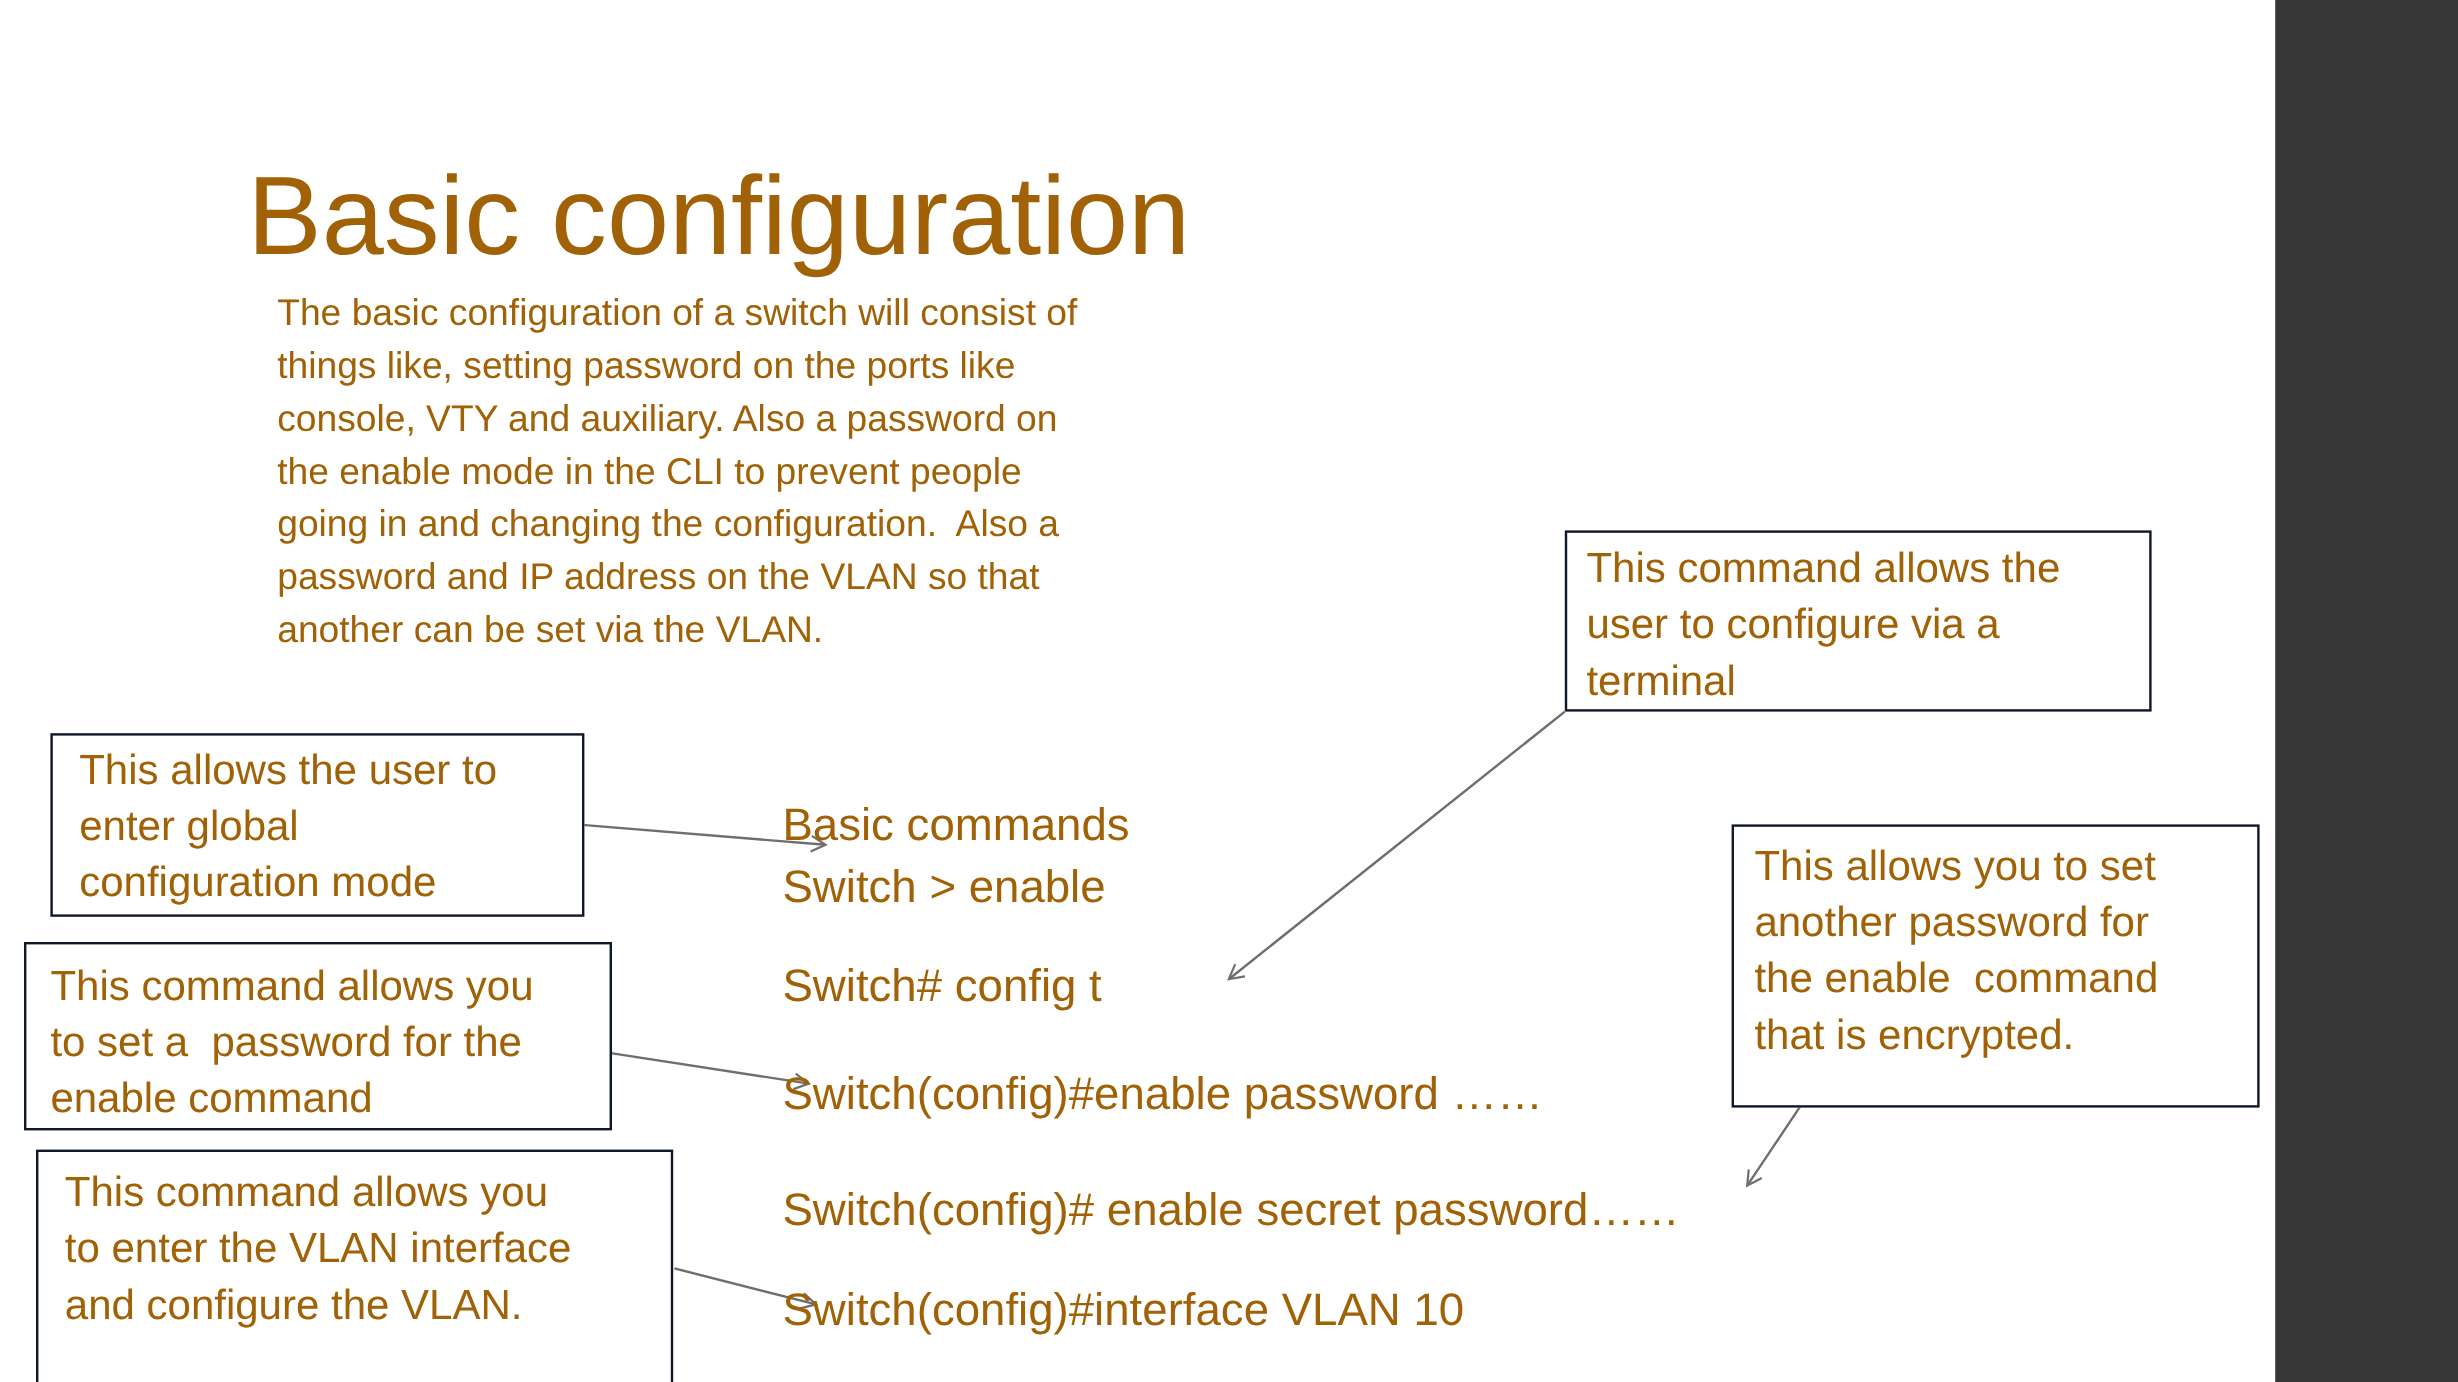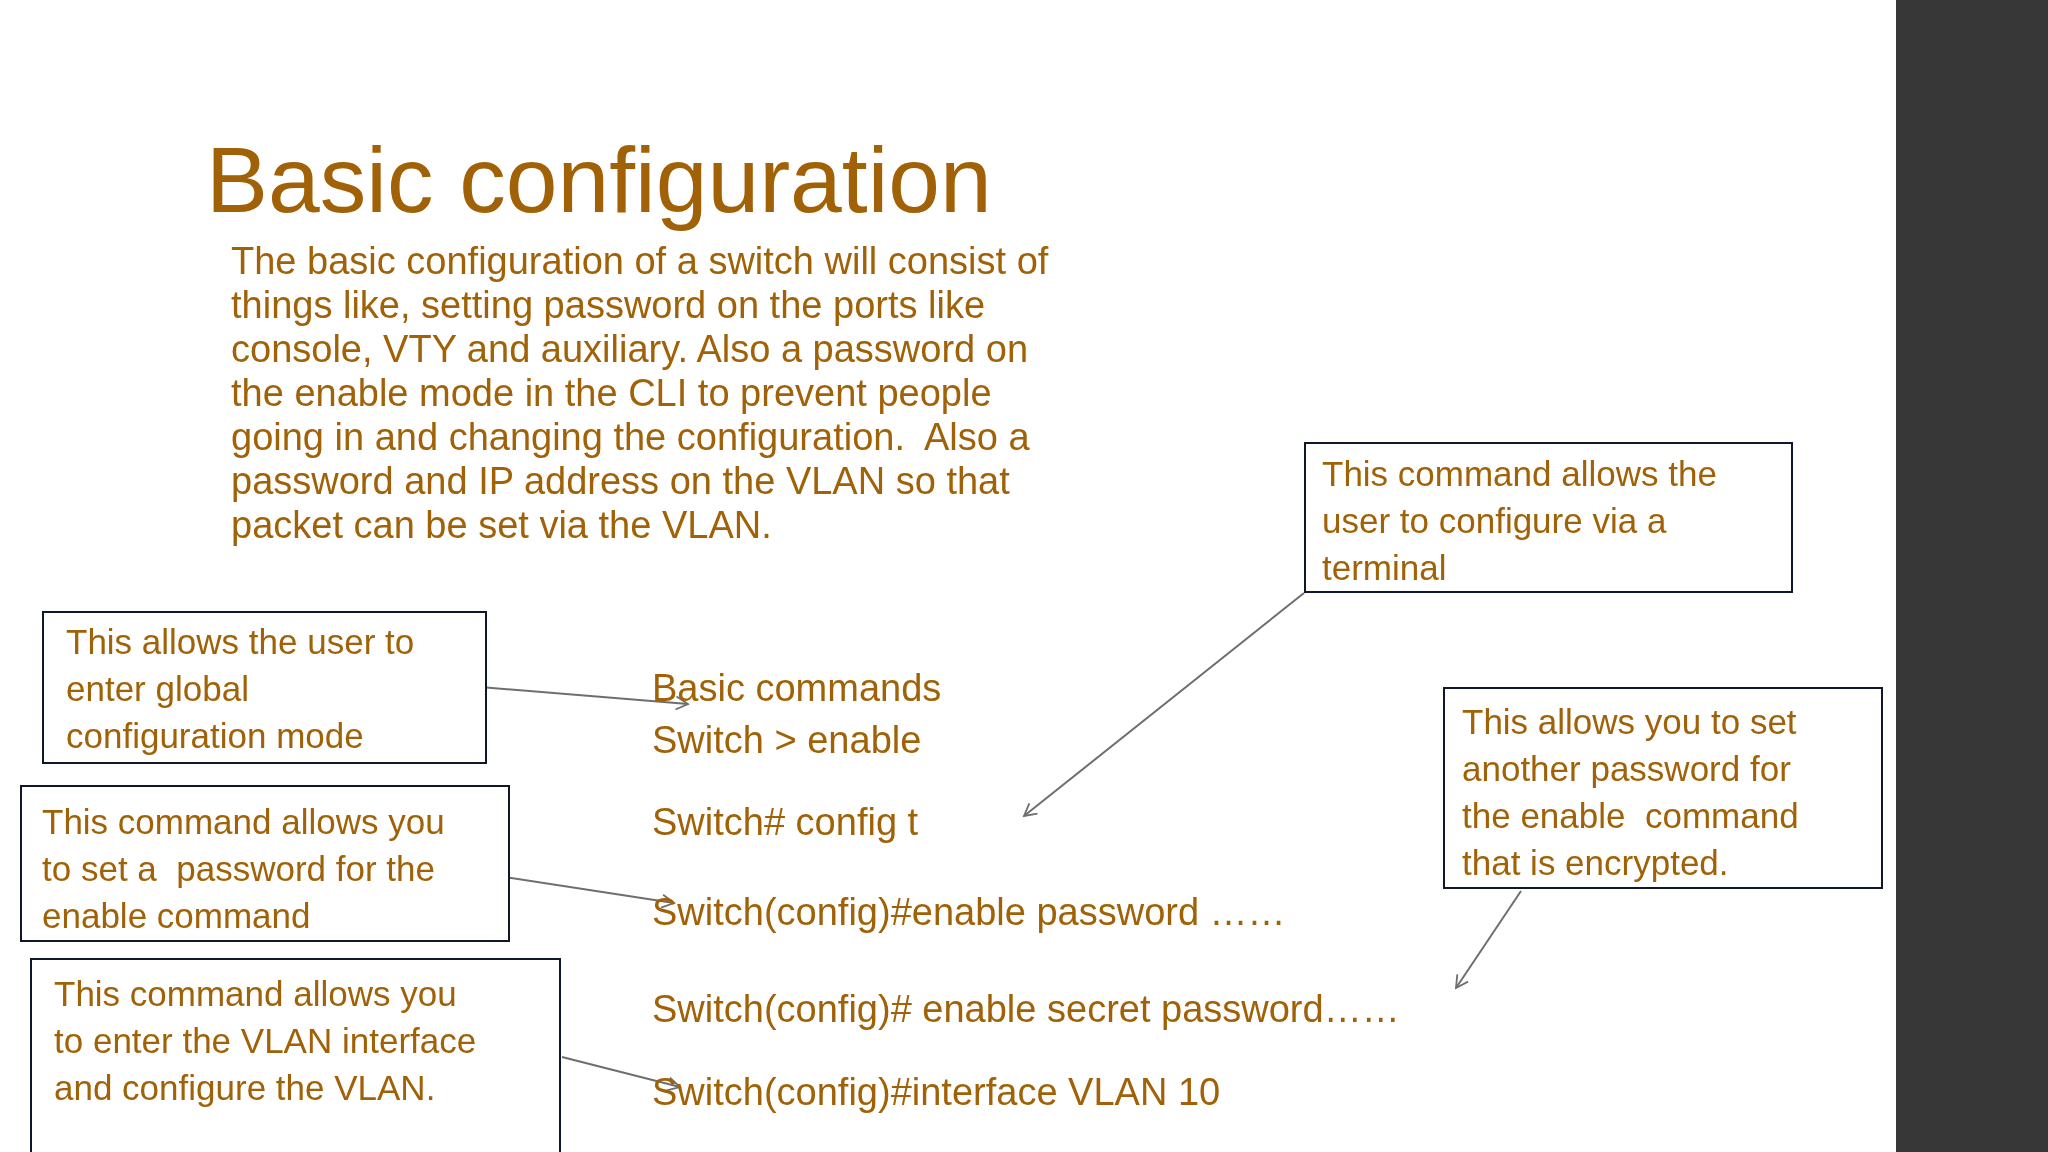--- a/index.html
+++ b/index.html
@@ -18,21 +18,21 @@
     left: 206px;
     top: 129px;
     font-size: 93px;
     line-height: 1.1;
     white-space: pre;
   }
   .body-text {
     position: absolute;
     left: 231px;
     top: 239px;
-    font-size: 38px;
+    font-size: 31px;
     line-height: 44px;
   }
   .callout {
     position: absolute;
     border: 2px solid #0f172a;
     background: #ffffff;
     font-size: 35px;
     line-height: 47px;
     box-sizing: border-box;
   }
@@ -65,21 +65,21 @@
 
   <div class="slide-title">Basic configuration</div>
 
   <div class="body-text">
     <div class="line">The basic configuration of a switch will consist of</div>
     <div class="line">things like, setting password on the ports like</div>
     <div class="line">console, VTY and auxiliary. Also a password on</div>
     <div class="line">the enable mode in the CLI to prevent people</div>
     <div class="line">going in and changing the configuration.  Also a</div>
     <div class="line">password and IP address on the VLAN so that</div>
-    <div class="line">packet can be set via the VLAN.</div>
+    <div class="line">another can be set via the VLAN.</div>
   </div>
 
   <svg class="arrow-layer" viewBox="0 0 2048 1152" xmlns="http://www.w3.org/2000/svg">
     <defs>
       <marker id="openArrow" markerWidth="20" markerHeight="20" refX="15" refY="8.5" orient="auto" markerUnits="userSpaceOnUse">
         <path d="M3,2 L15,8.5 L3,15" fill="none" stroke="#6e6e6e" stroke-width="1.8"></path>
       </marker>
     </defs>
     <line x1="480" y1="687" x2="688" y2="704" stroke="#6e6e6e" stroke-width="2" marker-end="url(#openArrow)"></line>
     <line x1="1304" y1="593" x2="1024" y2="816" stroke="#6e6e6e" stroke-width="2" marker-end="url(#openArrow)"></line>
@@ -105,21 +105,21 @@
     <div class="line">to set a  password for the</div>
     <div class="line">enable command</div>
   </div>
 
   <div class="callout" style="left:30px; top:958px; width:531px; height:260px; padding:10px 10px 0 22px;">
     <div class="line">This command allows you</div>
     <div class="line">to enter the VLAN interface</div>
     <div class="line">and configure the VLAN.</div>
   </div>
 
-  <div class="callout" style="left:1443px; top:687px; width:440px; height:202px; padding:9px 10px 0 17px;">
+  <div class="callout" style="left:1443px; top:687px; width:440px; height:236px; padding:9px 10px 0 17px;">
     <div class="line">This allows you to set</div>
     <div class="line">another password for</div>
     <div class="line">the enable  command</div>
     <div class="line">that is encrypted.</div>
   </div>
 
   <div class="cmd" style="top:664px;">Basic commands</div>
   <div class="cmd" style="top:798px;">Switch# config t</div>
   <div class="cmd" style="top:716px;">Switch &gt; enable</div>
   <div class="cmd" style="top:888px;">Switch(config)#enable password ……</div>

